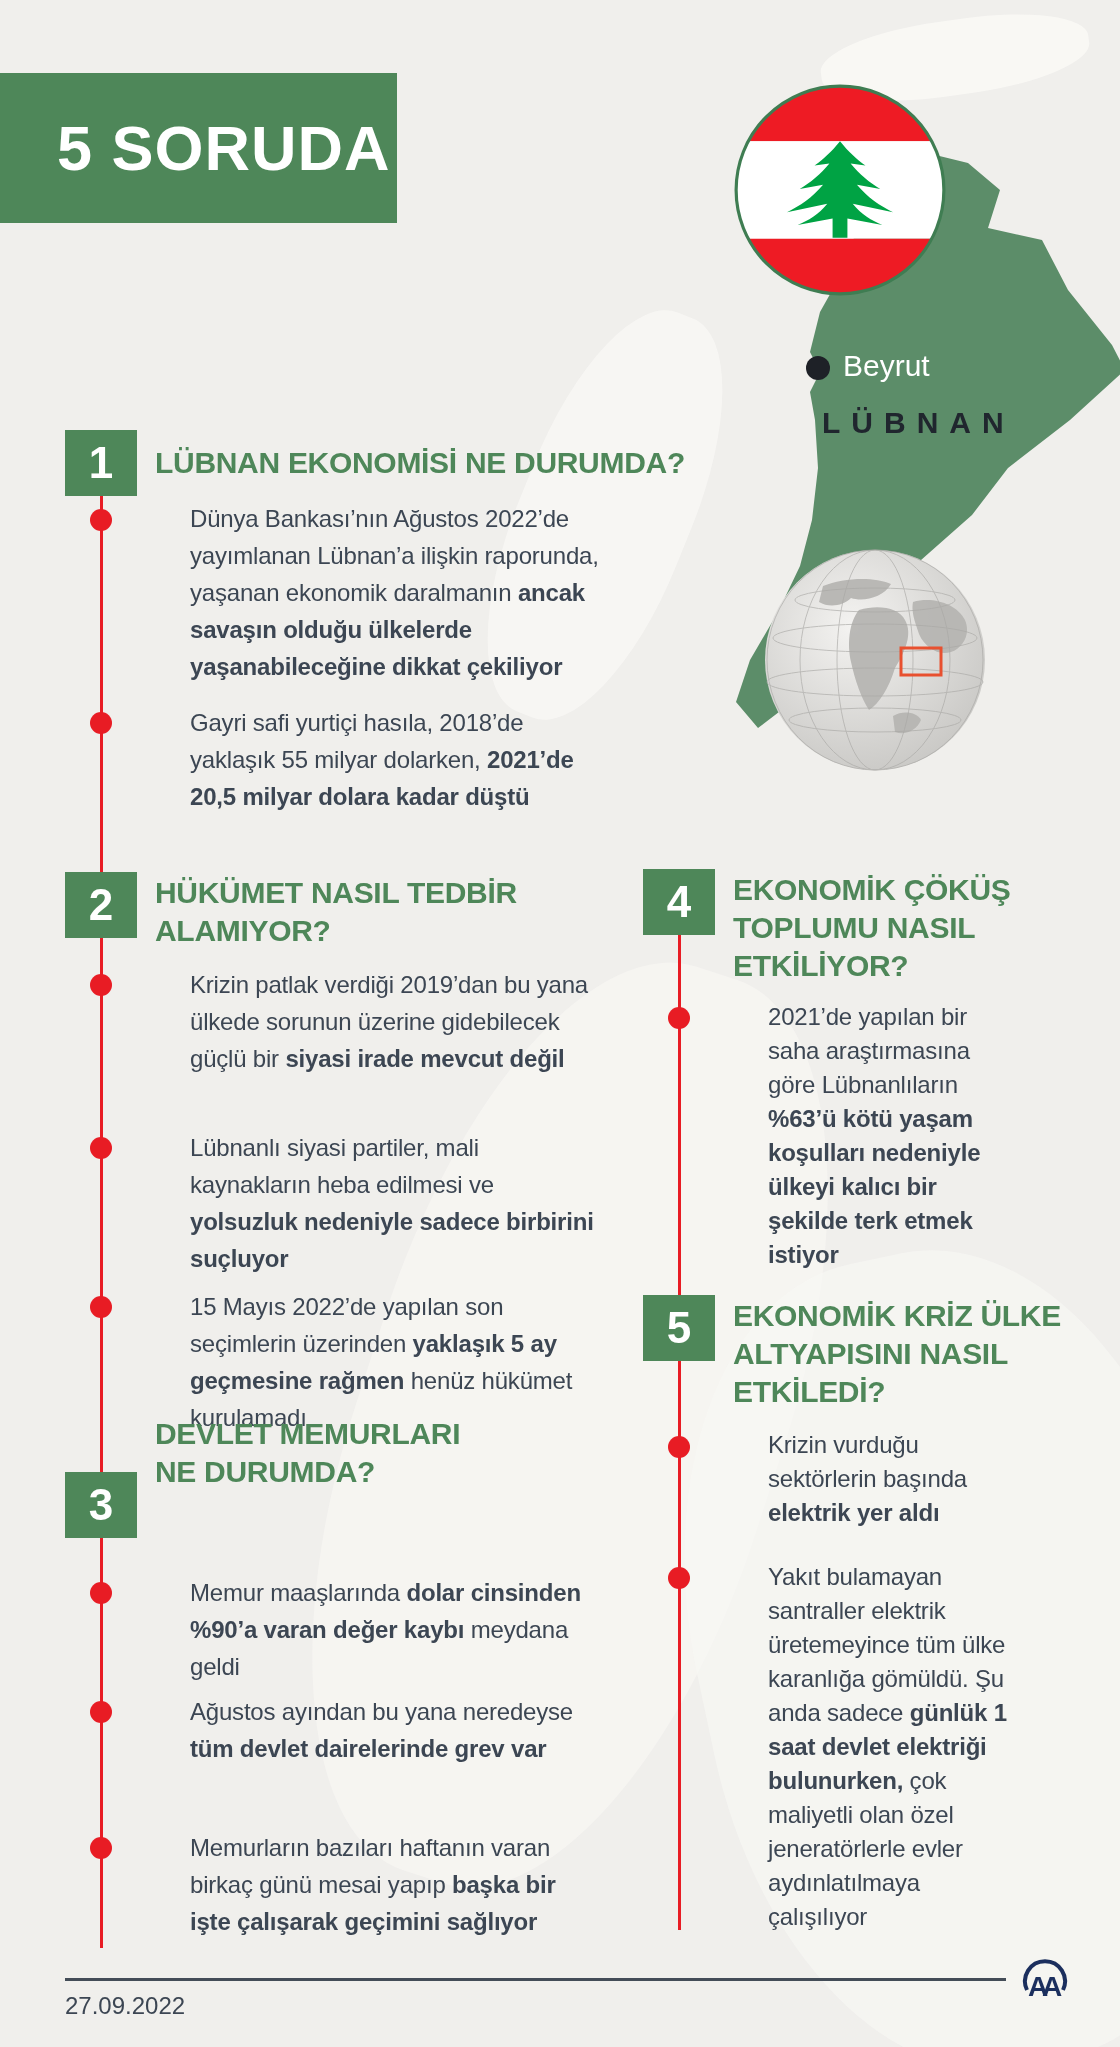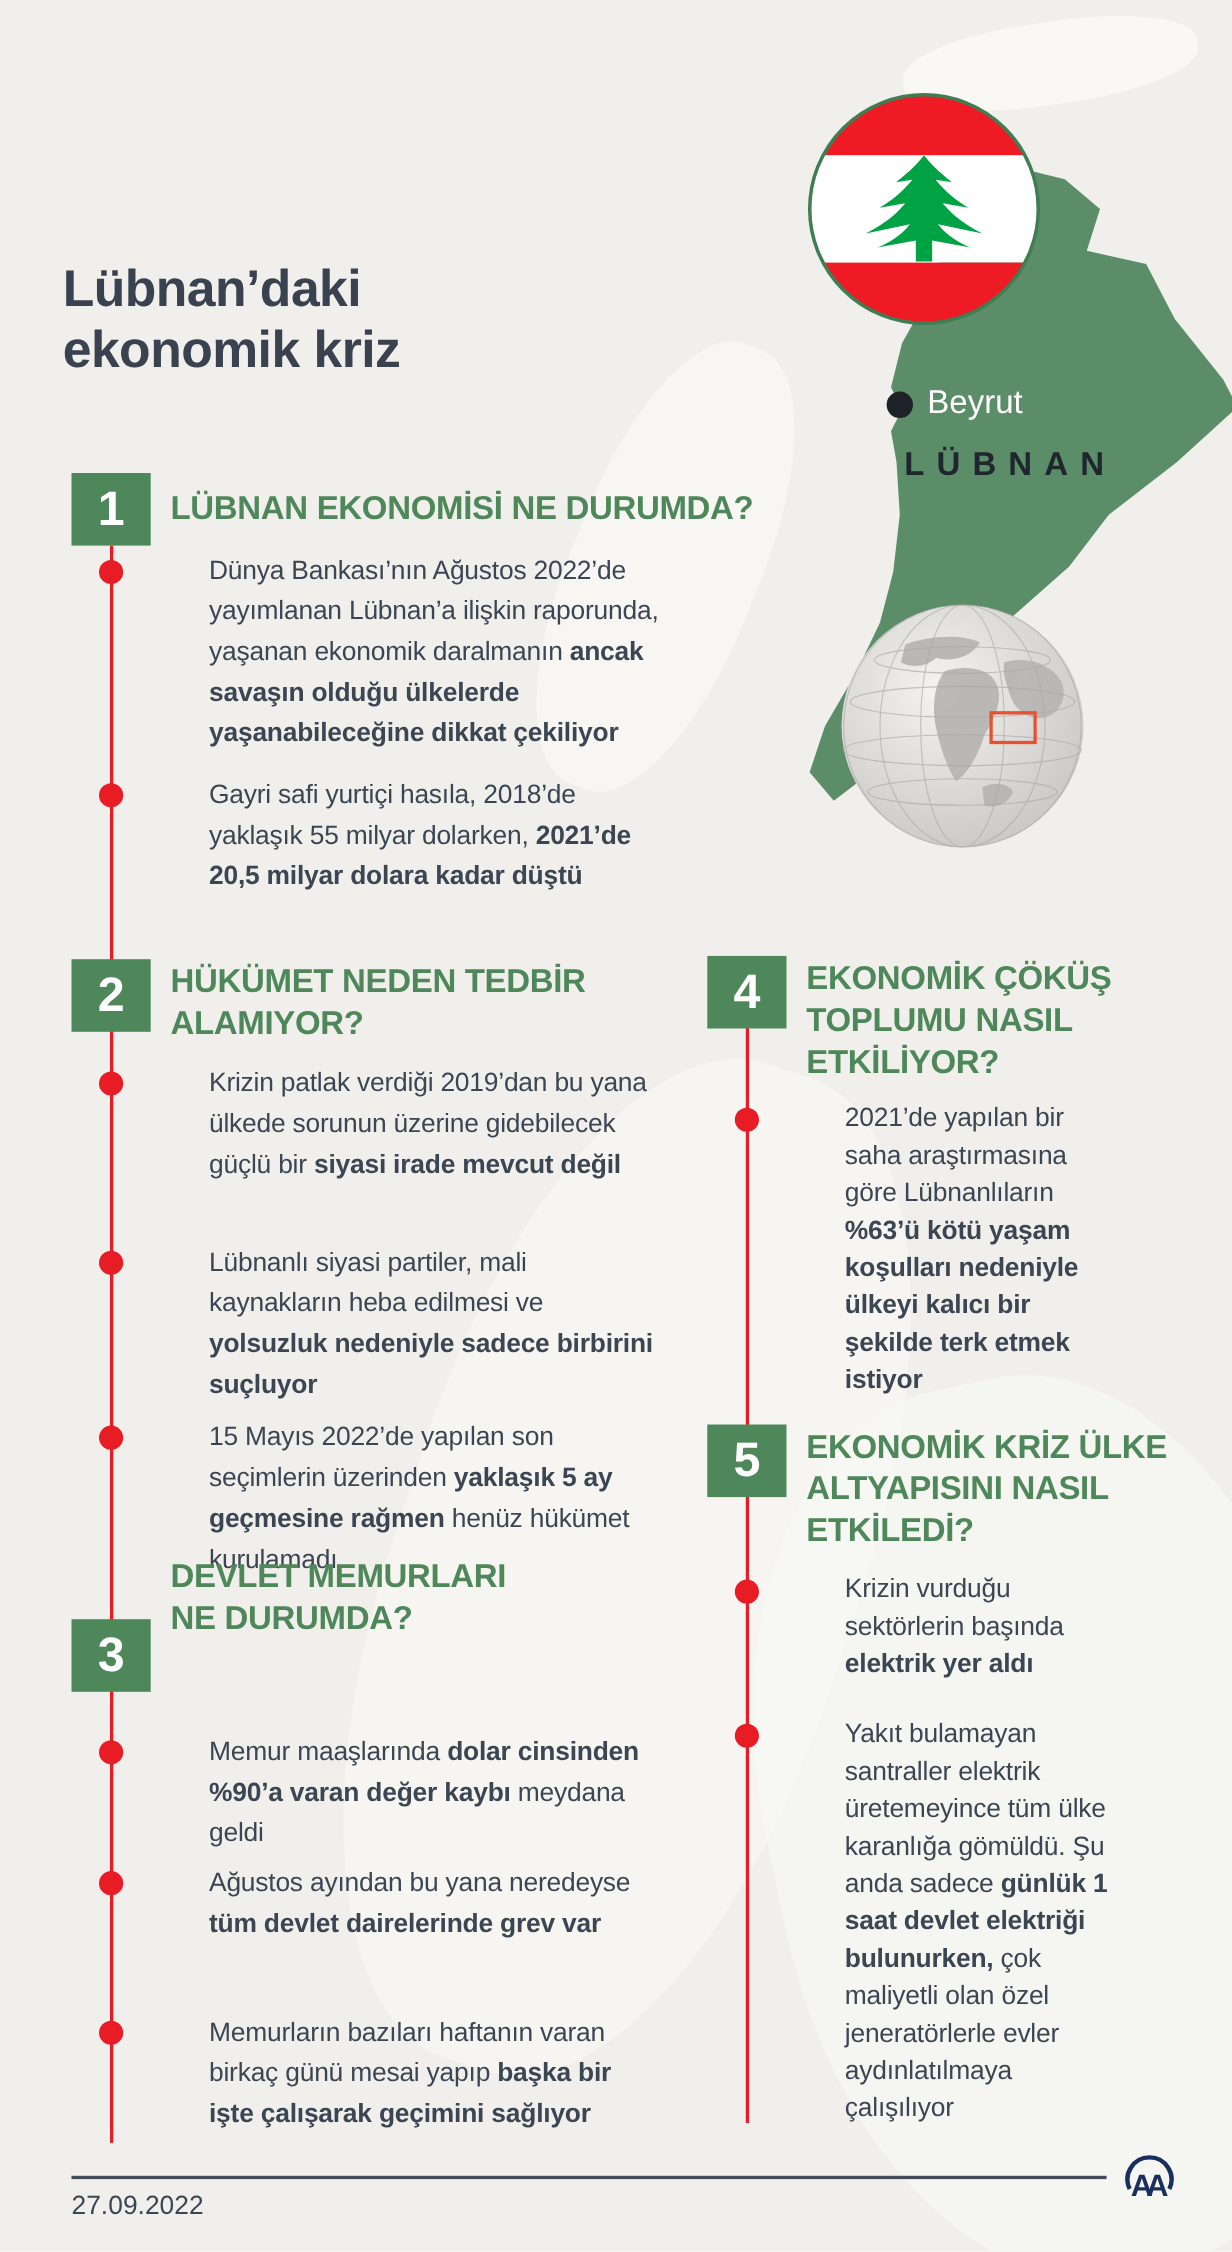--- a/index.html
+++ b/index.html
@@ -68,22 +68,23 @@
 </head>
 <body>
 
 <div class="page" style="--green: #4e8759; --red: #e81c24; --dark: #3c4653; --bg: #f0efec;">
 
   <div class="blob" style="left:820px;top:20px;width:270px;height:75px;transform:rotate(-8deg);opacity:.9;"></div>
   <div class="blob" style="left:520px;top:300px;width:170px;height:430px;transform:rotate(22deg);opacity:.8;"></div>
   <div class="blob" style="left:360px;top:950px;width:420px;height:950px;transform:rotate(18deg);opacity:.65;"></div>
   <div class="blob" style="left:700px;top:1250px;width:520px;height:820px;transform:rotate(-12deg);opacity:.6;"></div>
 
-  <div class="title">Lübnan’daki
-ekonomik kriz</div>
+  <div class="badge">
+    <span>5 SORUDA</span>
+  </div>
 
   <svg class="map-svg" width="435" height="595" viewBox="690 140 435 595">
     <path fill="#5c8d69" d="M915 150 L968 163 L1000 190 L988 228 L1042 240 L1068 290 L1112 345 L1125 370
          L1070 420 L1008 468 L972 515 L912 568 L848 642 L792 702 L758 728 L736 702
          L750 660 L778 612 L800 566 L812 520 L818 468 L815 420 L810 392 L820 372
          L810 352 L820 312 L838 280 L852 248 L858 214 L872 184 Z"></path>
     <circle cx="818" cy="368" r="12" fill="#1e2127"></circle>
   </svg>
 
   <svg class="flag-svg" width="212" height="212" viewBox="0 0 200 200">
@@ -141,21 +142,21 @@
         <span>1</span>
       </div>
       <div class="sec-heading" style="left: 155px; top: 444px;">LÜBNAN EKONOMİSİ NE DURUMDA?</div>
       <div class="bullet-dot" style="left: 90px; top: 509px;"></div>
       <div class="bullet-text" style="left: 155px; top: 500px; width: 412px; line-height: 37px;"><span>Dünya Bankası’nın Ağustos 2022’de yayımlanan Lübnan’a ilişkin raporunda, yaşanan ekonomik daralmanın </span><b>ancak savaşın olduğu ülkelerde yaşanabileceğine dikkat çekiliyor</b></div>
       <div class="bullet-dot" style="left: 90px; top: 712px;"></div>
       <div class="bullet-text" style="left: 155px; top: 704px; width: 412px; line-height: 37px;"><span>Gayri safi yurtiçi hasıla, 2018’de yaklaşık 55 milyar dolarken, </span><b>2021’de 20,5 milyar dolara kadar düştü</b></div>
       <div class="num-box" style="left: 65px; top: 872px;">
         <span>2</span>
       </div>
-      <div class="sec-heading" style="left: 155px; top: 874px;">HÜKÜMET NEDEN TEDBİR
+      <div class="sec-heading" style="left: 155px; top: 874px;">HÜKÜMET NASIL TEDBİR
 ALAMIYOR?</div>
       <div class="bullet-dot" style="left: 90px; top: 974px;"></div>
       <div class="bullet-text" style="left: 155px; top: 966px; width: 412px; line-height: 37px;"><span>Krizin patlak verdiği 2019’dan bu yana ülkede sorunun üzerine gidebilecek güçlü bir </span><b>siyasi irade mevcut değil</b></div>
       <div class="bullet-dot" style="left: 90px; top: 1137px;"></div>
       <div class="bullet-text" style="left: 155px; top: 1129px; width: 412px; line-height: 37px;"><span>Lübnanlı siyasi partiler, mali kaynakların heba edilmesi ve </span><b>yolsuzluk nedeniyle sadece birbirini suçluyor</b></div>
       <div class="bullet-dot" style="left: 90px; top: 1296px;"></div>
       <div class="bullet-text" style="left: 155px; top: 1288px; width: 412px; line-height: 37px;"><span>15 Mayıs 2022’de yapılan son seçimlerin üzerinden </span><b>yaklaşık 5 ay geçmesine rağmen</b><span> henüz hükümet kurulamadı</span></div>
       <div class="num-box" style="left: 65px; top: 1472px;">
         <span>3</span>
       </div>

